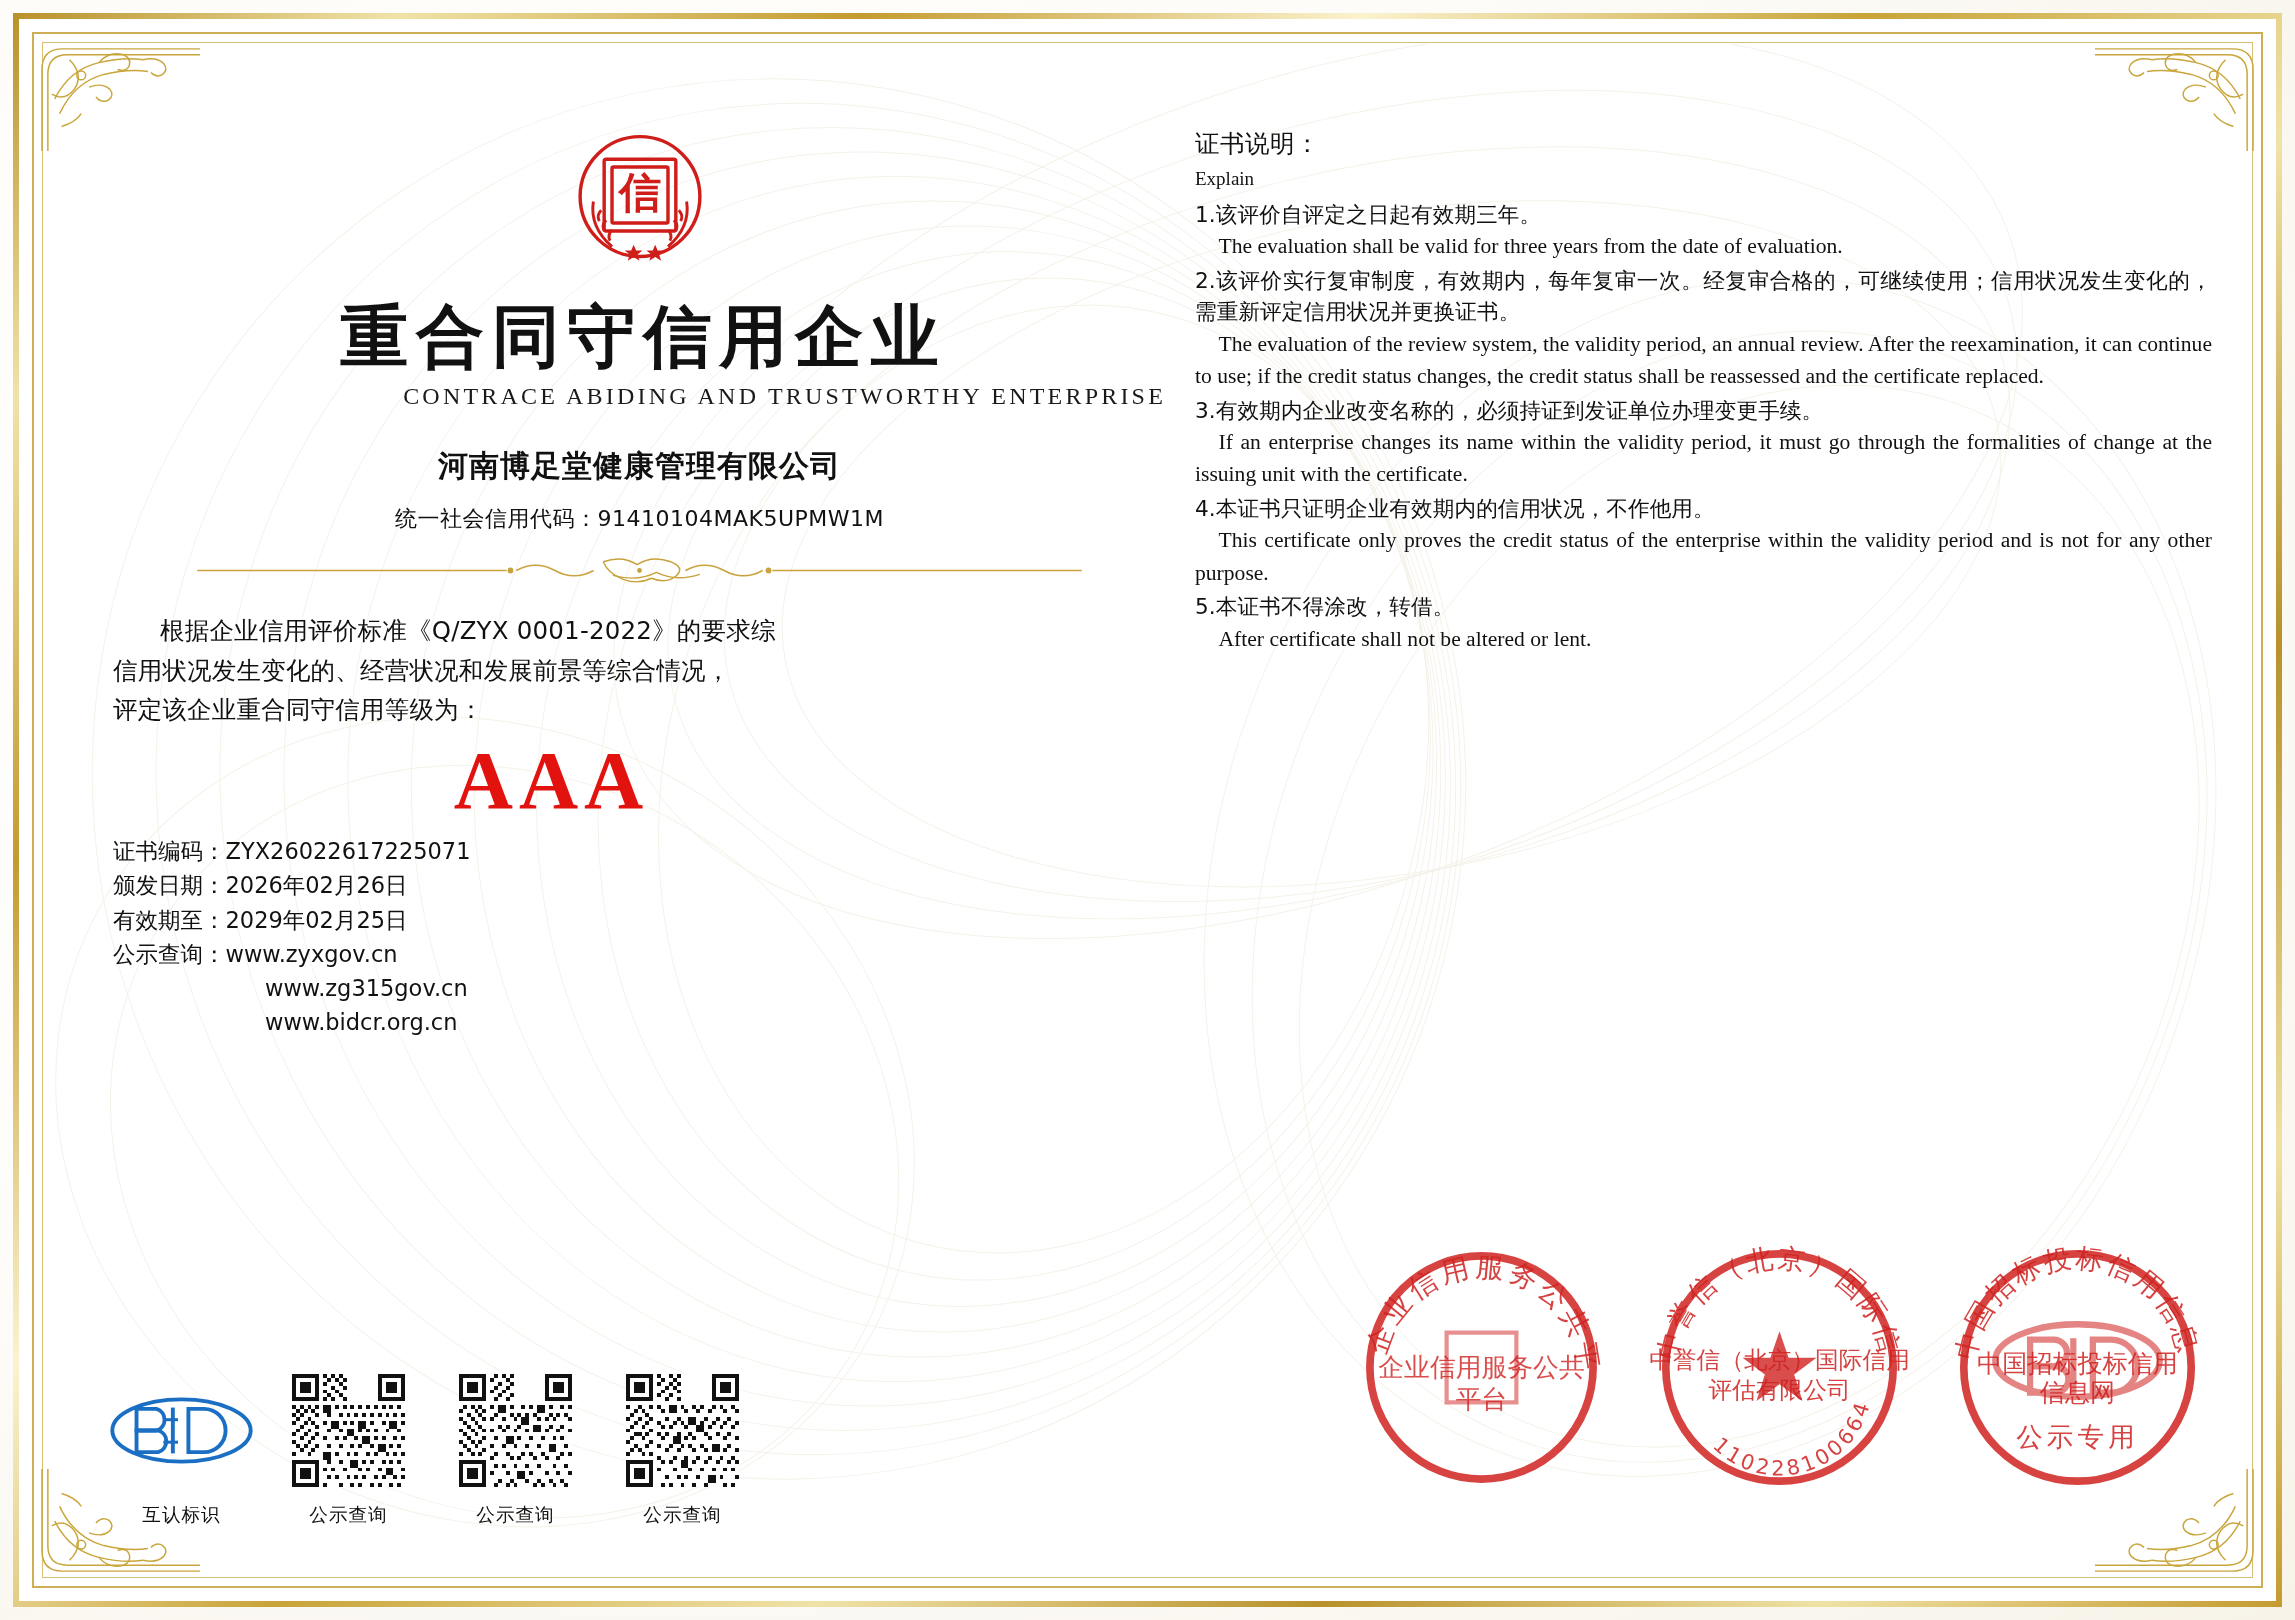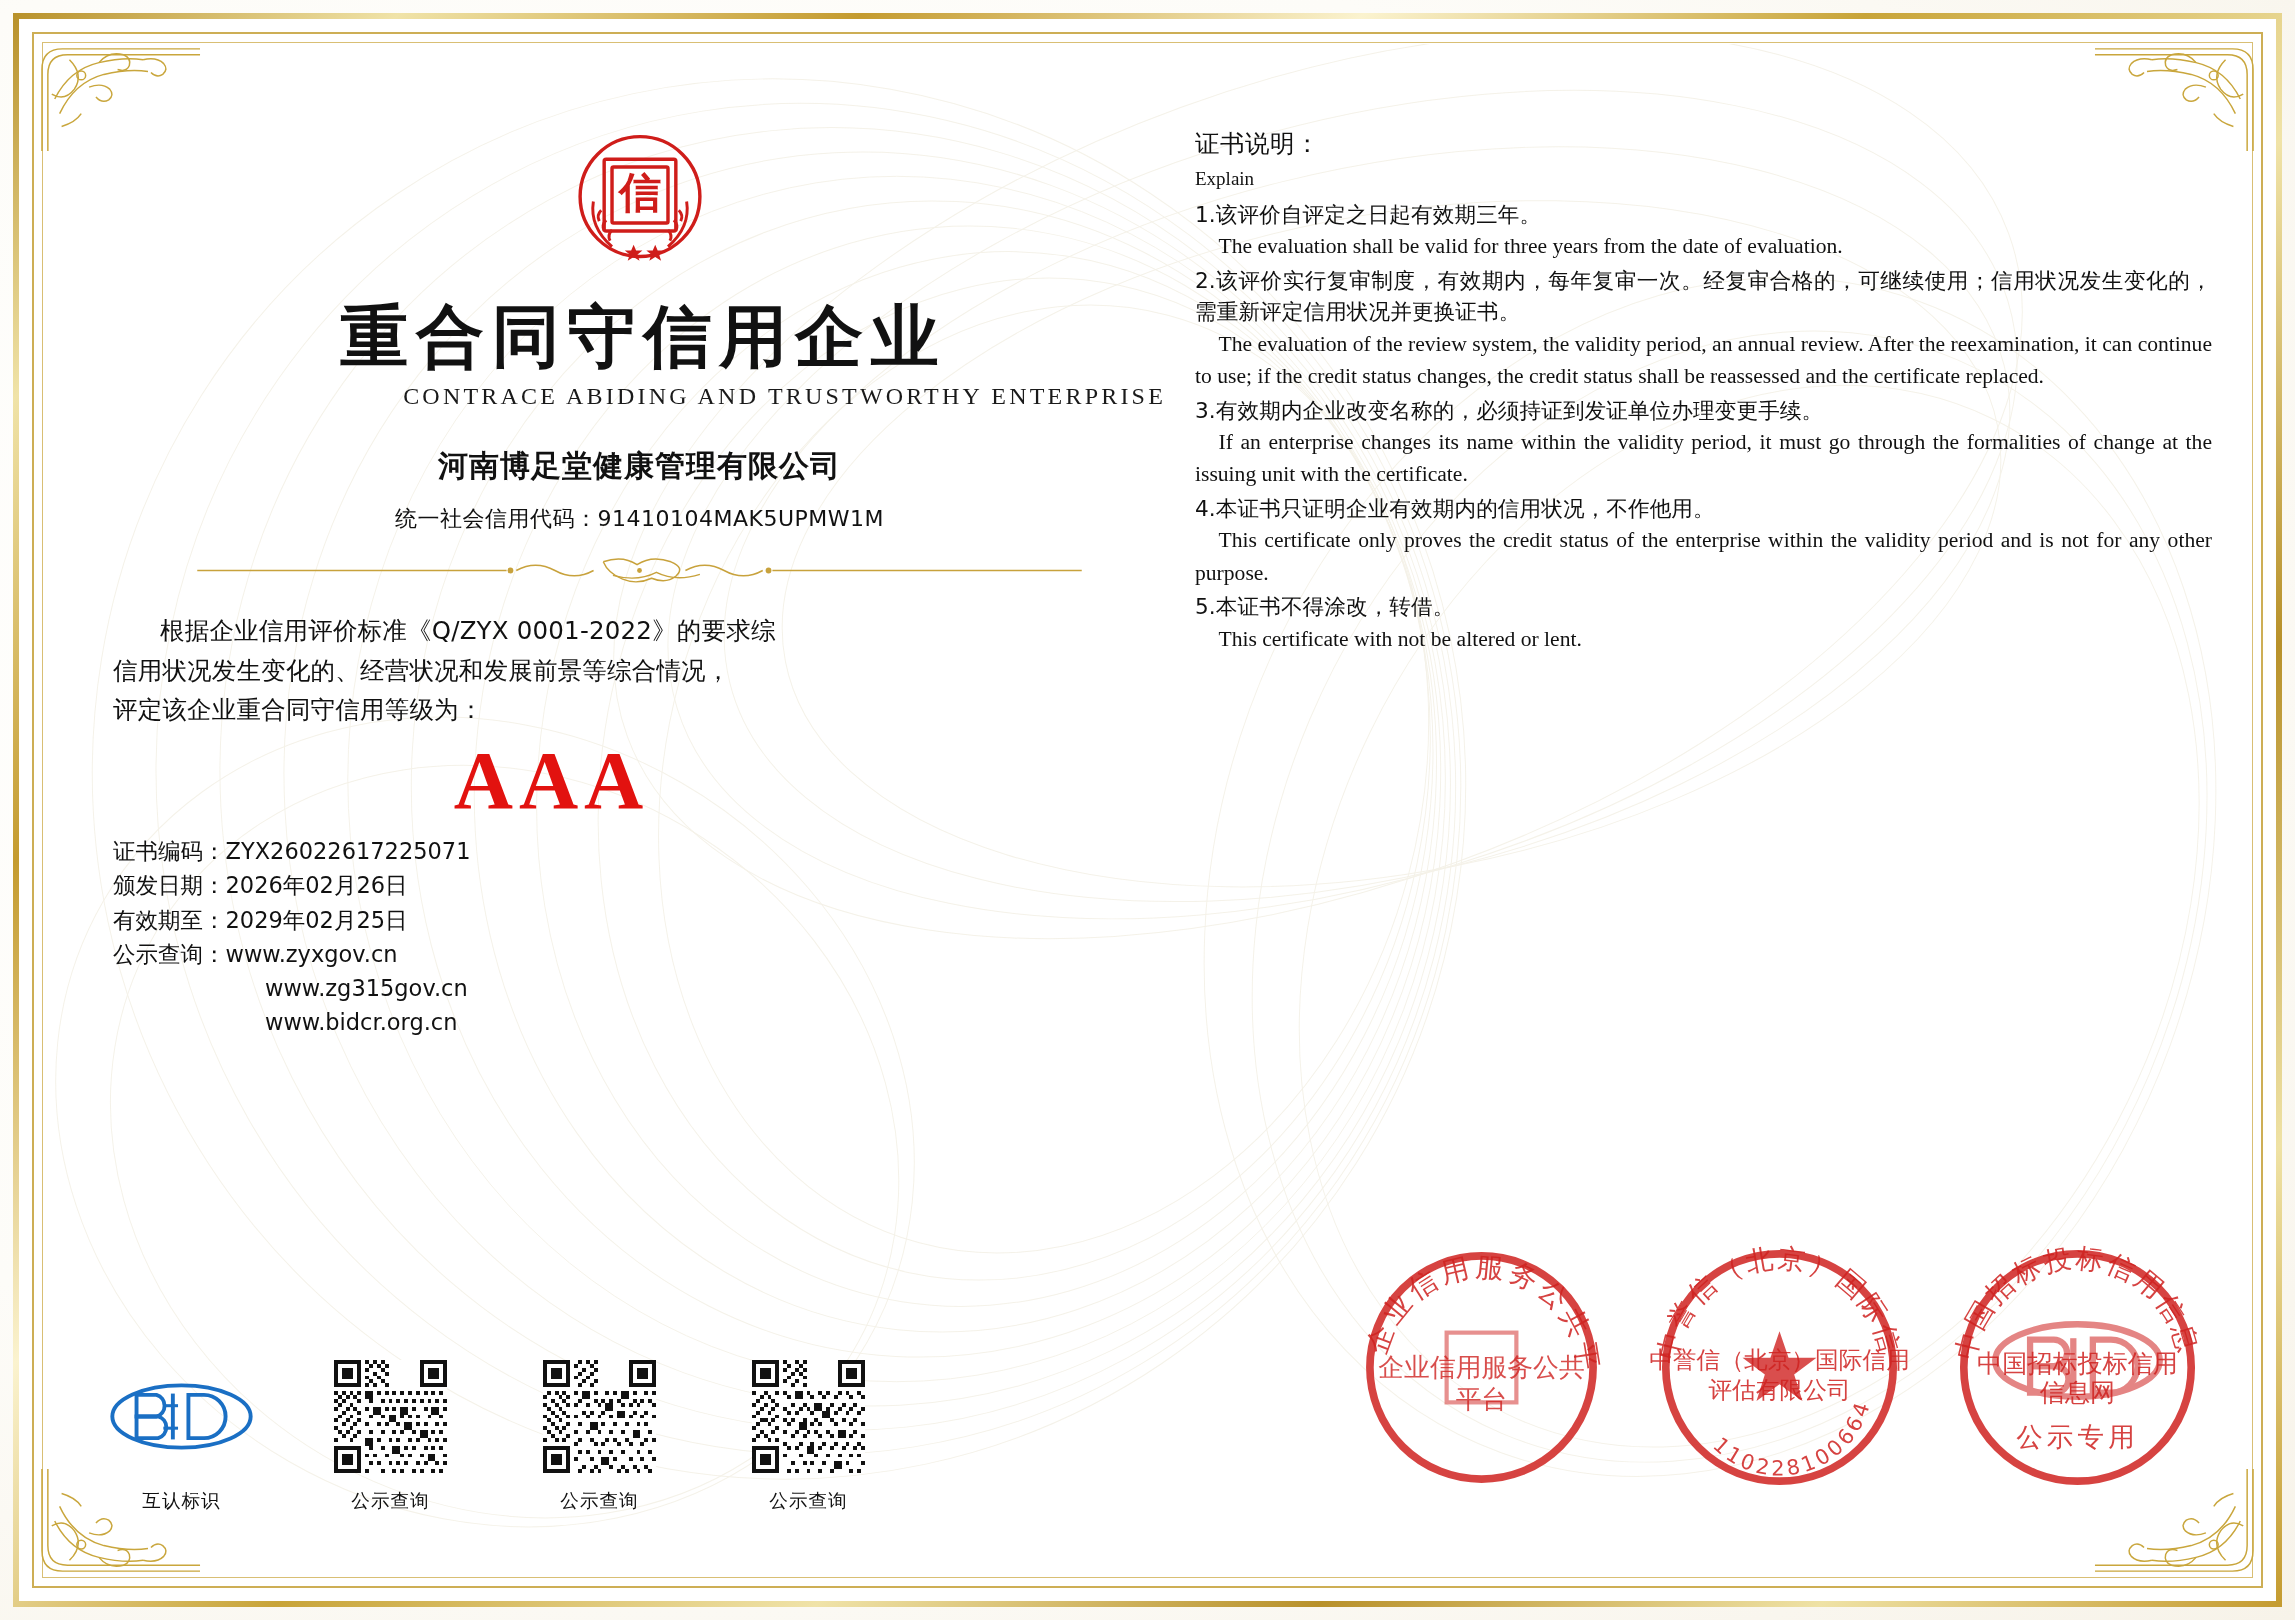--- a/index.html
+++ b/index.html
@@ -139,22 +139,22 @@
     font-size:22.5px;
     line-height:1.52;
     color:#111;
     margin:8.8px 0 0 0;
   }
   .meta .row{white-space:nowrap;}
   .meta .url-line{margin-left:152px;}
 
   
   .badges{
-    position:absolute;left:54px;bottom:52px;
-    display:flex;align-items:flex-end;gap:62px;
+    position:absolute;left:54px;bottom:38px;
+    display:flex;align-items:flex-end;gap:20px;
   }
   .badge{width:147px;text-align:center;}
   .badge .art{height:127px;display:flex;align-items:center;justify-content:center;}
   .badge .cap{
     font-family:"DejaVu Sans", sans-serif;
     font-size:18.6px;color:#111;margin-top:7.8px;letter-spacing:1px;
   }
   .bid-logo{width:167px;height:83px;}
   .qr{width:113px;height:113px;}
 
@@ -530,21 +530,21 @@
         <li>
           <div class="zh">3.有效期内企业改变名称的，必须持证到发证单位办理变更手续。</div>
           <div class="en ind">If an enterprise changes its name within the validity period, it must go through the formalities of change at the issuing unit with the certificate.</div>
         </li>
         <li>
           <div class="zh">4.本证书只证明企业有效期内的信用状况，不作他用。</div>
           <div class="en ind">This certificate only proves the credit status of the enterprise within the validity period and is not for any other purpose.</div>
         </li>
         <li>
           <div class="zh">5.本证书不得涂改，转借。</div>
-          <div class="en ind">This certificate with not be altered or lent.</div>
+          <div class="en ind">After certificate shall not be altered or lent.</div>
         </li>
       </ul>
 
       <div class="stamps">
 
         <div class="stamp">
           <svg viewBox="0 0 400 400" xmlns="http://www.w3.org/2000/svg">
             <defs>
               <path id="arcA" d="M60 210 a140 140 0 0 1 280 0"></path>
             </defs>

